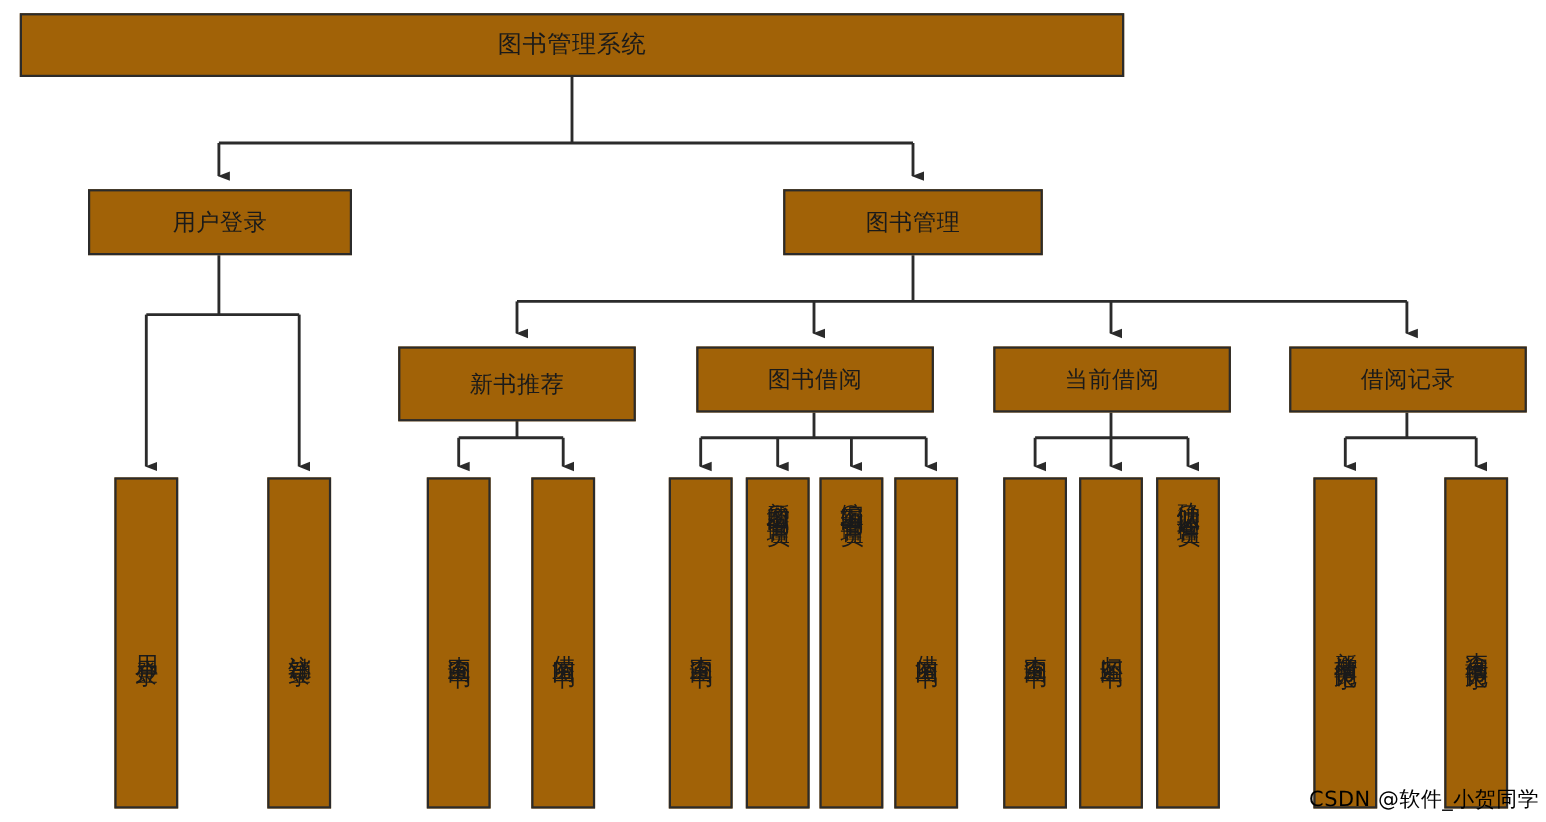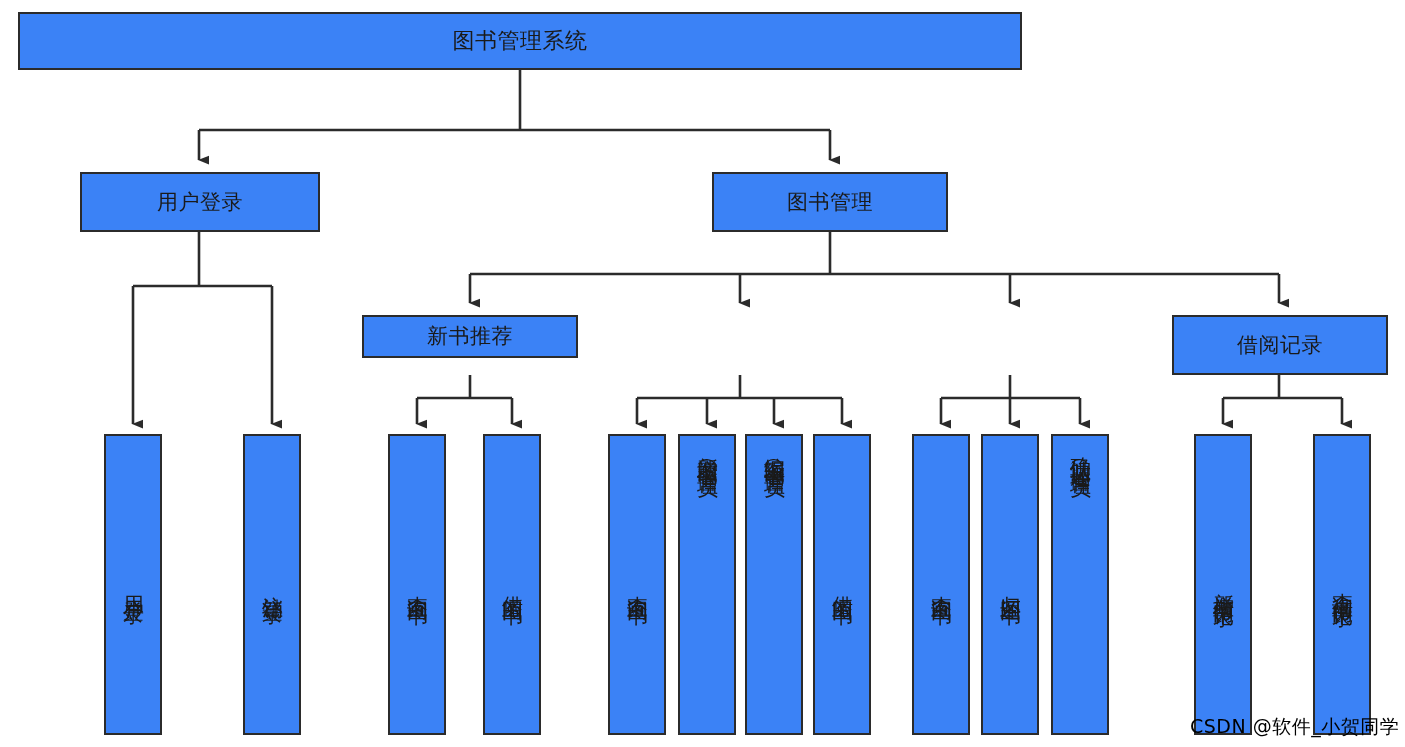--- a/index.html
+++ b/index.html
@@ -22,21 +22,21 @@
     position: absolute;
     left: 0;
     top: 0;
     width: 1405px;
     height: 747px;
     pointer-events: none;
   }
   .node {
     position: absolute;
     box-sizing: border-box;
-    background: #3b82f6;
+    background: #a16207;
     border: 2px solid #2b2b2b;
     display: flex;
     align-items: center;
     justify-content: center;
     color: #1a1a1a;
   }
   .node .label {
     display: block;
     text-align: center;
     line-height: 1.05;
@@ -138,25 +138,31 @@
   </div>
 
   <div class="node horiz" style="left:80px; top:172px; width:240px; height:60px;">
     <span class="label">用户登录</span>
   </div>
 
   <div class="node horiz" style="left:712px; top:172px; width:236px; height:60px;font-family:Liberation Serif, serif;">
     <span class="label">图书管理</span>
   </div>
 
-  <div class="node horiz" style="left:362px; top:315px; width:216px; height:43px;">
+  <div class="node horiz" style="left:362px; top:315px; width:216px; height:68px;">
     <span class="label">新书推荐</span>
   </div>
 
-
+  <div class="node horiz" style="left:633px; top:315px; width:216px; height:60px;">
+    <span class="label">图书借阅</span>
+  </div>
+
+  <div class="node horiz" style="left:903px; top:315px; width:216px; height:60px;">
+    <span class="label">当前借阅</span>
+  </div>
 
   <div class="node horiz" style="left:1172px; top:315px; width:216px; height:60px;">
     <span class="label">借阅记录</span>
   </div>
 
   <div class="node vert centered" style="left:104px; top:434px; width:58px; height:301px;">
     <span class="label">用户登录</span>
   </div>
 
   <div class="node vert centered" style="left:243px; top:434px; width:58px; height:301px;">

